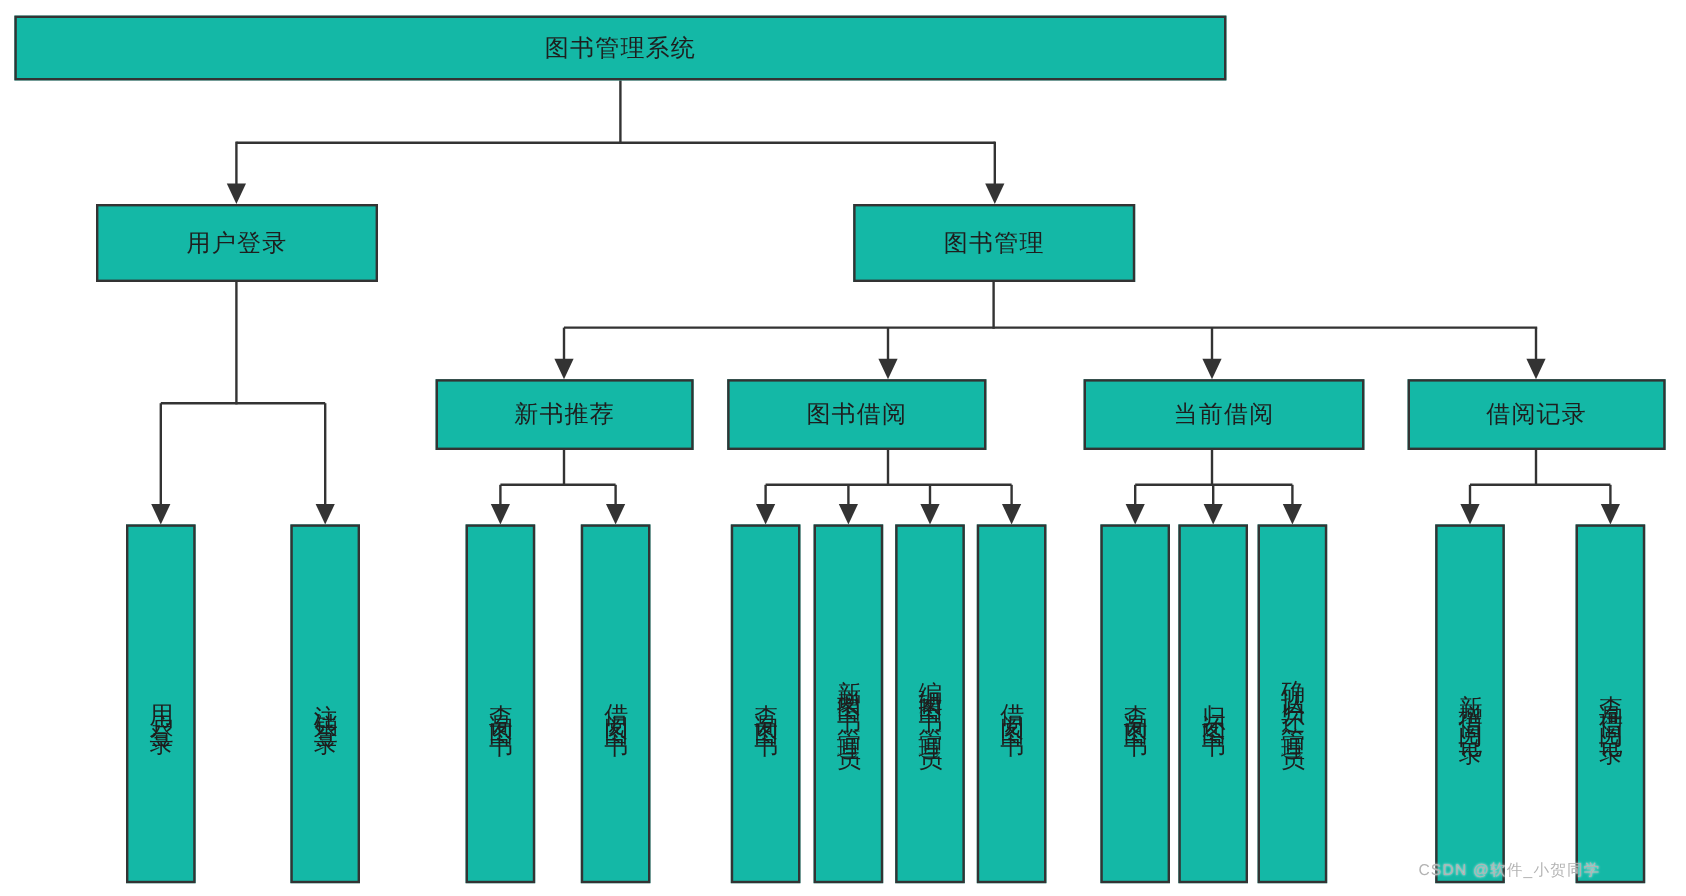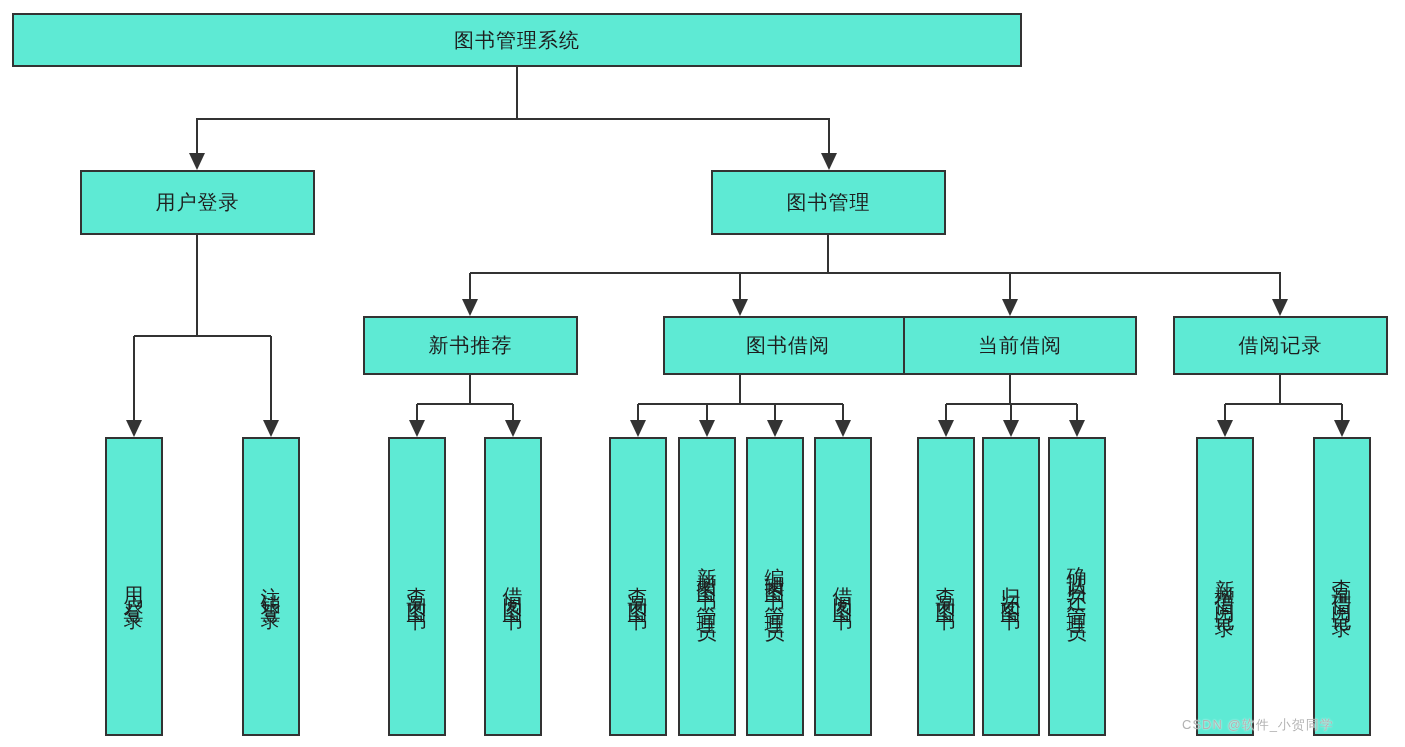--- a/index.html
+++ b/index.html
@@ -8,21 +8,21 @@
     width:1405px;height:747px;
     background:#ffffff;
     font-family:"Liberation Sans",sans-serif;
     overflow:hidden;
   }
   .connectors{position:absolute;left:0;top:0;}
   .node{
     position:absolute;
     box-sizing:border-box;
     border:2px solid #333333;
-    background:#5eead4;
+    background:#14b8a6;
     display:flex;
     align-items:center;
     justify-content:center;
     color:#1e1e1e;
     font-size:20px;
     letter-spacing:1px;
   }
   .leaf span{
     writing-mode:vertical-rl;
     text-orientation:mixed;
@@ -133,21 +133,21 @@
   <div class="node" style="left:80px;top:170px;width:235px;height:65px">
     <span>用户登录</span>
   </div>
   <div class="node" style="left:363px;top:316px;width:215px;height:59px">
     <span>新书推荐</span>
   </div>
 
   <div class="node" style="left:711px;top:170px;width:235px;height:65px">
     <span>图书管理</span>
   </div>
-  <div class="node" style="left:663px;top:316px;width:250px;height:59px">
+  <div class="node" style="left:606px;top:316px;width:216px;height:59px">
     <span>图书借阅</span>
   </div>
   <div class="node" style="left:903px;top:316px;width:234px;height:59px">
     <span>当前借阅</span>
   </div>
   <div class="node" style="left:1173px;top:316px;width:215px;height:59px">
     <span>借阅记录</span>
   </div>
 
   <div class="node leaf" style="left:105px;top:437px;width:58px;height:299px">

